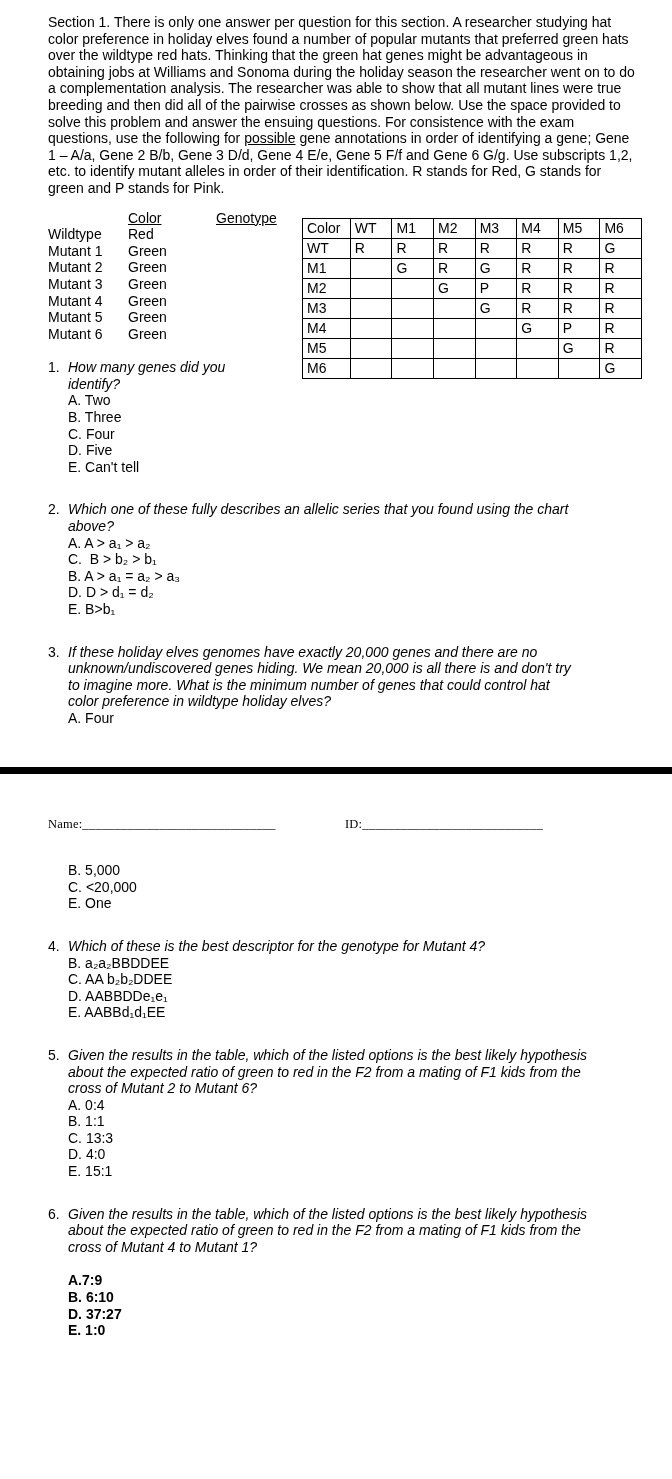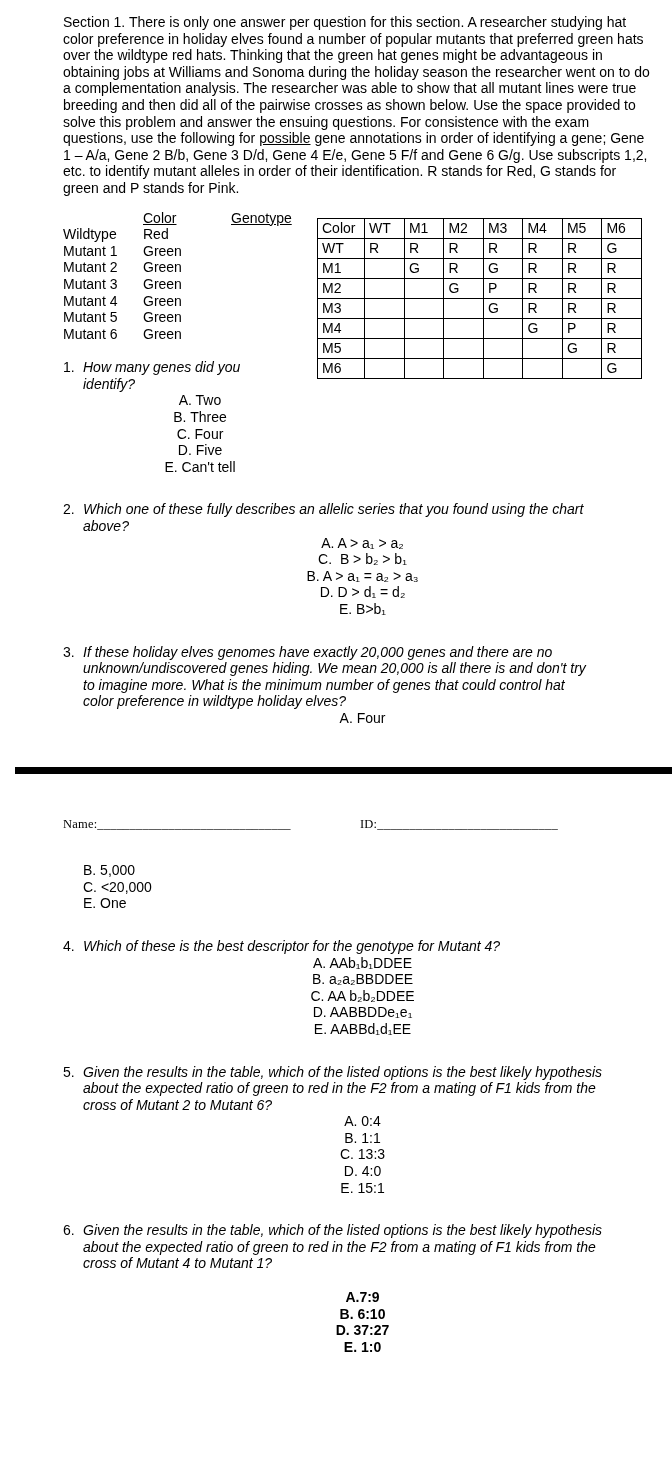--- a/index.html
+++ b/index.html
@@ -5,21 +5,21 @@
   * { margin: 0; padding: 0; box-sizing: border-box; }
   html, body { background: #ffffff; }
   body {
     width: 672px;
     min-height: 1479px;
     color: #000;
     font-family: "Liberation Sans", "DejaVu Sans", sans-serif;
     font-size: 14px;
     line-height: 16.6px;
   }
-  .page { padding: 14px 30px 30px 63px; }
+  .page { padding: 14px 30px 30px 48px; }
 
   .u { text-decoration: underline; }
 
   .intro { width: 592px; }
 
   
   .mid-row { display: flex; margin-top: 13px; }
   .left-col { flex: 0 0 254px; width: 254px; }
   .right-col { padding-top: 8px; }
 
@@ -42,21 +42,21 @@
 
   
   .question { display: flex; margin-top: 26px; }
   .q-num { width: 20px; flex: 0 0 20px; }
   .q-body { flex: 1; }
   .q-text { max-width: 530px; font-style: italic; }
   .q1 { margin-top: 17px; }
   .q1 .q-text { max-width: 170px; }
   .q2 .q-text { max-width: 545px; }
   .q3 .q-text { max-width: 510px; }
-  .opts { margin-top: 0; text-align: center; }
+  .opts { margin-top: 0; }
   .opt { white-space: pre-wrap; }
   .gap-before { margin-top: 17px; font-weight: bold; }
 
   
   .page-bar {
     margin-top: 40px;
     margin-left: -48px;
     width: 672px;
     height: 7px;
     background: #000;
@@ -272,21 +272,20 @@
     <div class="opt">B. 5,000</div>
     <div class="opt">C. &lt;20,000</div>
     <div class="opt">E. One</div>
   </div>
 
   <div class="question q4">
     <span class="q-num">4.</span>
     <div class="q-body">
       <div class="q-text">Which of these is the best descriptor for the genotype for Mutant 4?</div>
       <div class="opts">
-        <div class="opt">A. AAb₁b₁DDEE</div>
         <div class="opt">B. a₂a₂BBDDEE</div>
         <div class="opt">C. AA b₂b₂DDEE</div>
         <div class="opt">D. AABBDDe₁e₁</div>
         <div class="opt">E. AABBd₁d₁EE</div>
       </div>
     </div>
   </div>
 
   <div class="question q5">
     <span class="q-num">5.</span>

